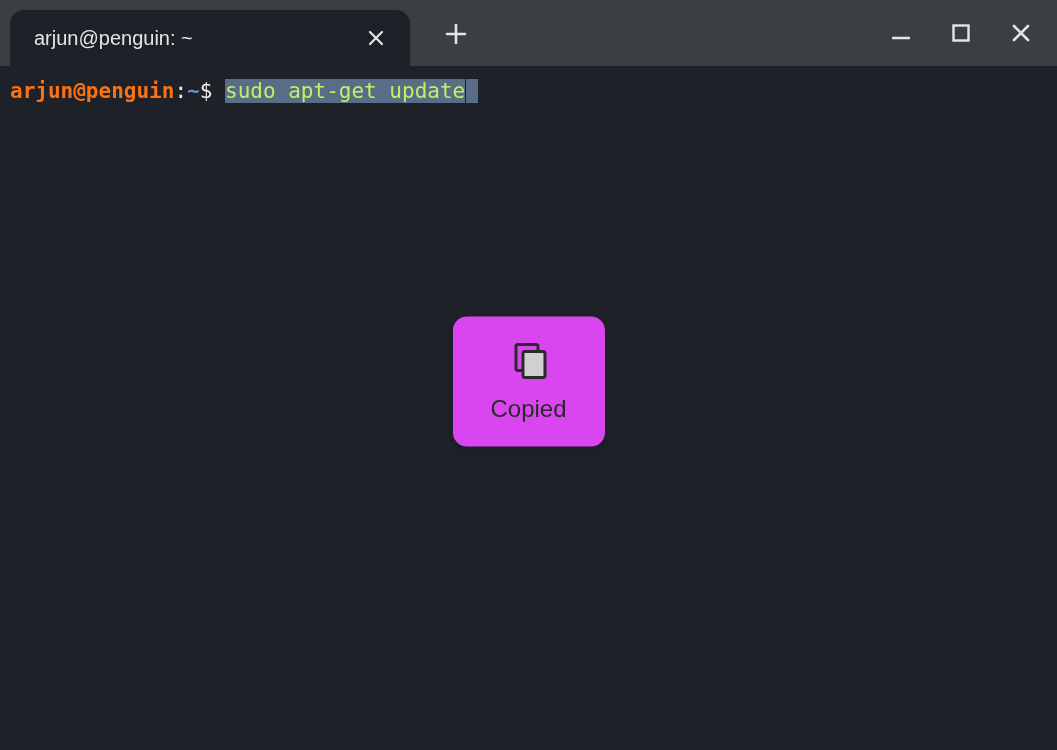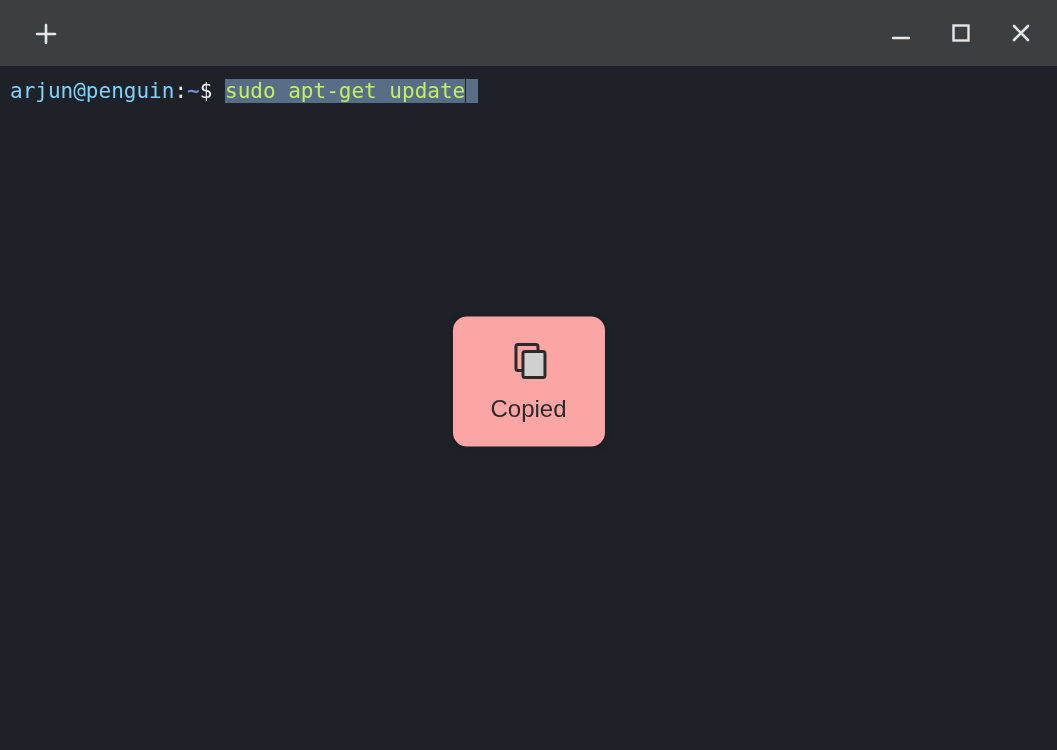--- a/index.html
+++ b/index.html
@@ -83,42 +83,42 @@
     .win-btn svg {
       display: block;
     }
     .terminal-body {
       padding: 12px 10px;
       font-family: 'DejaVu Sans Mono', 'Liberation Mono', monospace;
       font-size: 21px;
       line-height: 1.3;
       white-space: pre;
     }
-    .prompt-user { color: #7dd3fc; font-weight: normal; }
+    .prompt-user { color: #f97316; font-weight: bold; }
     .prompt-colon { color: #f0f0f0; }
     .prompt-path { color: #6a8fd6; font-weight: bold; }
     .prompt-dollar { color: #f0f0f0; }
     .sel {
       background: #5a6d87;
       color: #bef264;
     }
     .cursor-block {
       display: inline-block;
       width: 12px;
       height: 24px;
       background: #5a6d87;
       vertical-align: text-bottom;
       margin-left: 1px;
     }
     .toast {
       position: absolute;
       left: 50%;
       top: 50%;
       transform: translate(-50%, -45%);
-      background: #fca5a5;
+      background: #d946ef;
       border-radius: 14px;
       padding: 22px 38px 24px 38px;
       display: flex;
       flex-direction: column;
       align-items: center;
       gap: 12px;
       box-shadow: 0 2px 8px rgba(0,0,0,0.15);
     }
     .toast-label {
       color: #2a2a2a;
@@ -127,20 +127,28 @@
     .copy-icon-wrap {
       display: flex;
       align-items: center;
       justify-content: center;
     }
   </style>
 </head>
 <body>
 
 <div class="title-bar">
+  <div class="tab">
+    <span class="tab-title">arjun@penguin: ~</span>
+    <span class="close-tab-icon">
+      <svg width="16" height="16" viewBox="0 0 16 16">
+          <path d="M2 2 L14 14 M14 2 L2 14" stroke="#e6e6e6" stroke-width="2.2" fill="none" stroke-linecap="round"></path>
+        </svg>
+    </span>
+  </div>
   <div class="new-tab-button">
     <svg width="22" height="22" viewBox="0 0 22 22">
         <path d="M11 2 V20 M2 11 H20" stroke="#e6e6e6" stroke-width="2.6" fill="none" stroke-linecap="round"></path>
       </svg>
   </div>
   <div class="window-controls">
     <div class="win-btn">
       <svg width="20" height="20" viewBox="0 0 20 20">
           <path d="M2 15 H18" stroke="#e6e6e6" stroke-width="2.4" stroke-linecap="round"></path>
         </svg>

